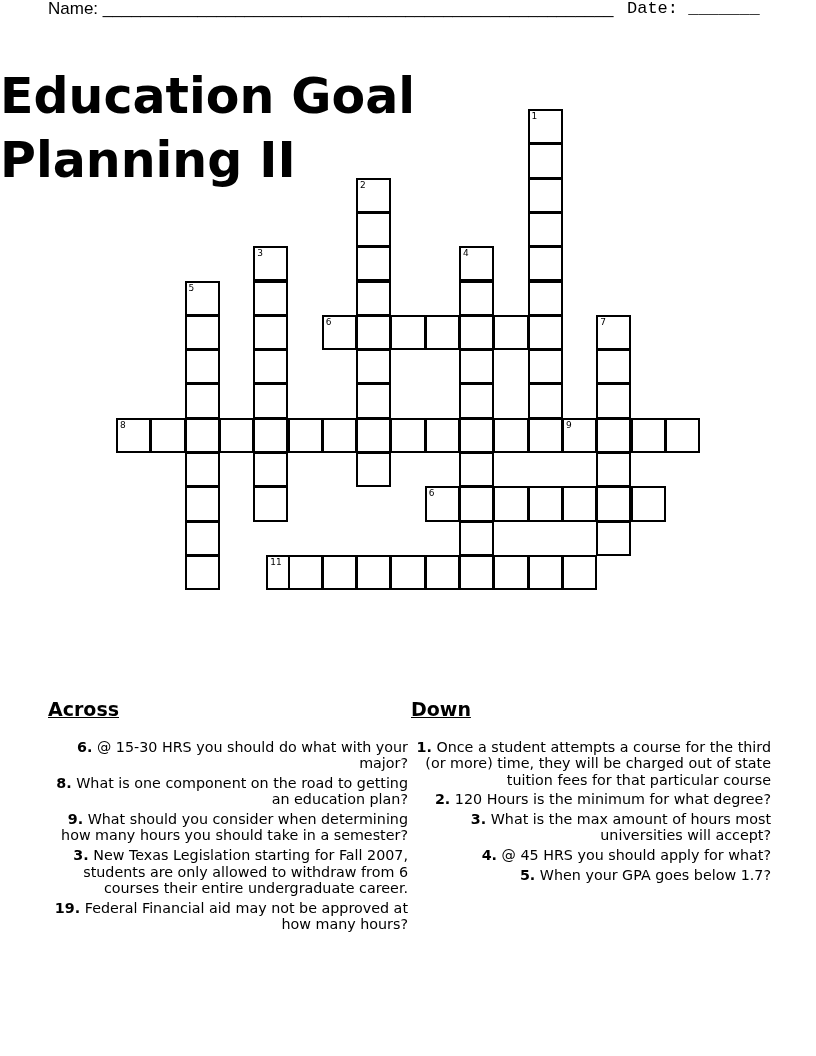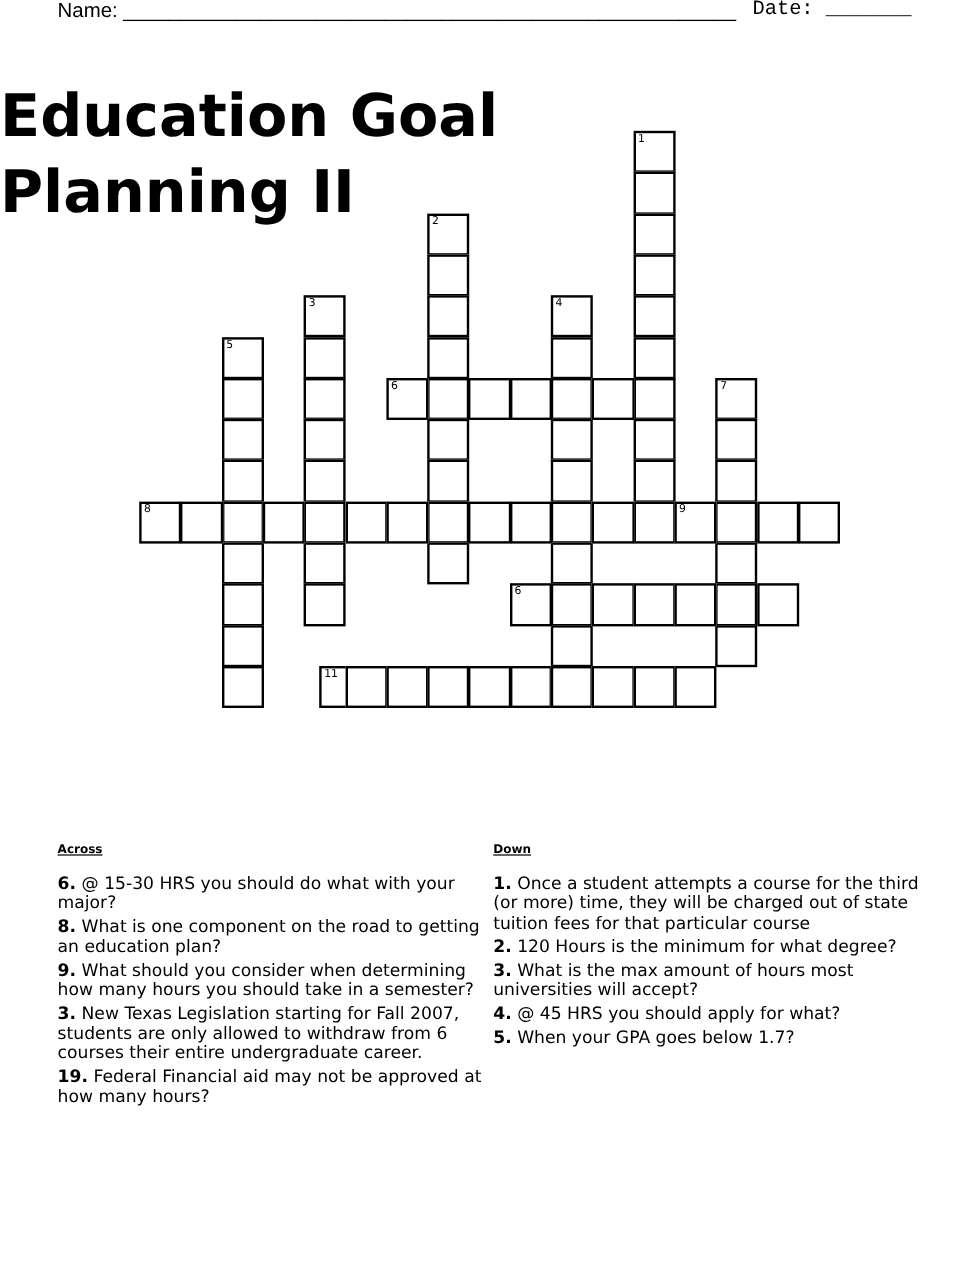--- a/index.html
+++ b/index.html
@@ -6,22 +6,22 @@
   body { width: 816px; height: 1056px; position: relative; overflow: hidden; color: #000; }
   .hdr { position: absolute; top: 0; left: 48px; font-family: "Liberation Sans", sans-serif; font-size: 17px; line-height: 18px; white-space: pre; }
   .date { position: absolute; top: 0; left: 627px; font-family: Liberation Mono, monospace; font-size: 17px; line-height: 18px; white-space: pre; }
   .title { position: absolute; top: 32px; left: 0; width: 656px; text-align: left; font-family: "DejaVu Sans", sans-serif; font-size: 49px; line-height: 64px; font-weight: bold; letter-spacing: 0px; }
   #grid { position: absolute; left: 0; top: 0; width: 816px; height: 620px; }
   .cell { position: absolute; width: 34.3px; height: 34.3px; box-sizing: border-box; border: 2px solid #000; background: #fff; margin-left: -1px; margin-top: -1px; }
   .num { position: absolute; left: 2px; top: 0px; font-family: "DejaVu Sans", sans-serif; font-size: 9px; line-height: 11px; }
   .clues { position: absolute; top: 700px; font-family: "DejaVu Sans", sans-serif; font-size: 14.3px; line-height: 16.3px; }
   .clues.across { left: 48px; width: 360px; }
   .clues.down { left: 411px; width: 360px; }
-  .clues h3 { margin: 0 0 11px 0; font-size: 10px; font-weight: bold; text-decoration: underline; line-height: 18px; }
-  .clue { margin: 0 0 3.5px 0; }
+  .clues h3 { margin: 0 0 21px 0; font-size: 19px; font-weight: bold; text-decoration: underline; line-height: 18px; }
+  .clue { margin: 0 0 3.5px 0; text-align: right; }
   .clue b { font-weight: bold; }
 </style>
 </head>
 <body>
 
 <div class="hdr">Name: ______________________________________________________</div>
 <div class="date">Date: _______</div>
 <h1 class="title">Education Goal Planning II</h1>
 
 <div id="grid">

